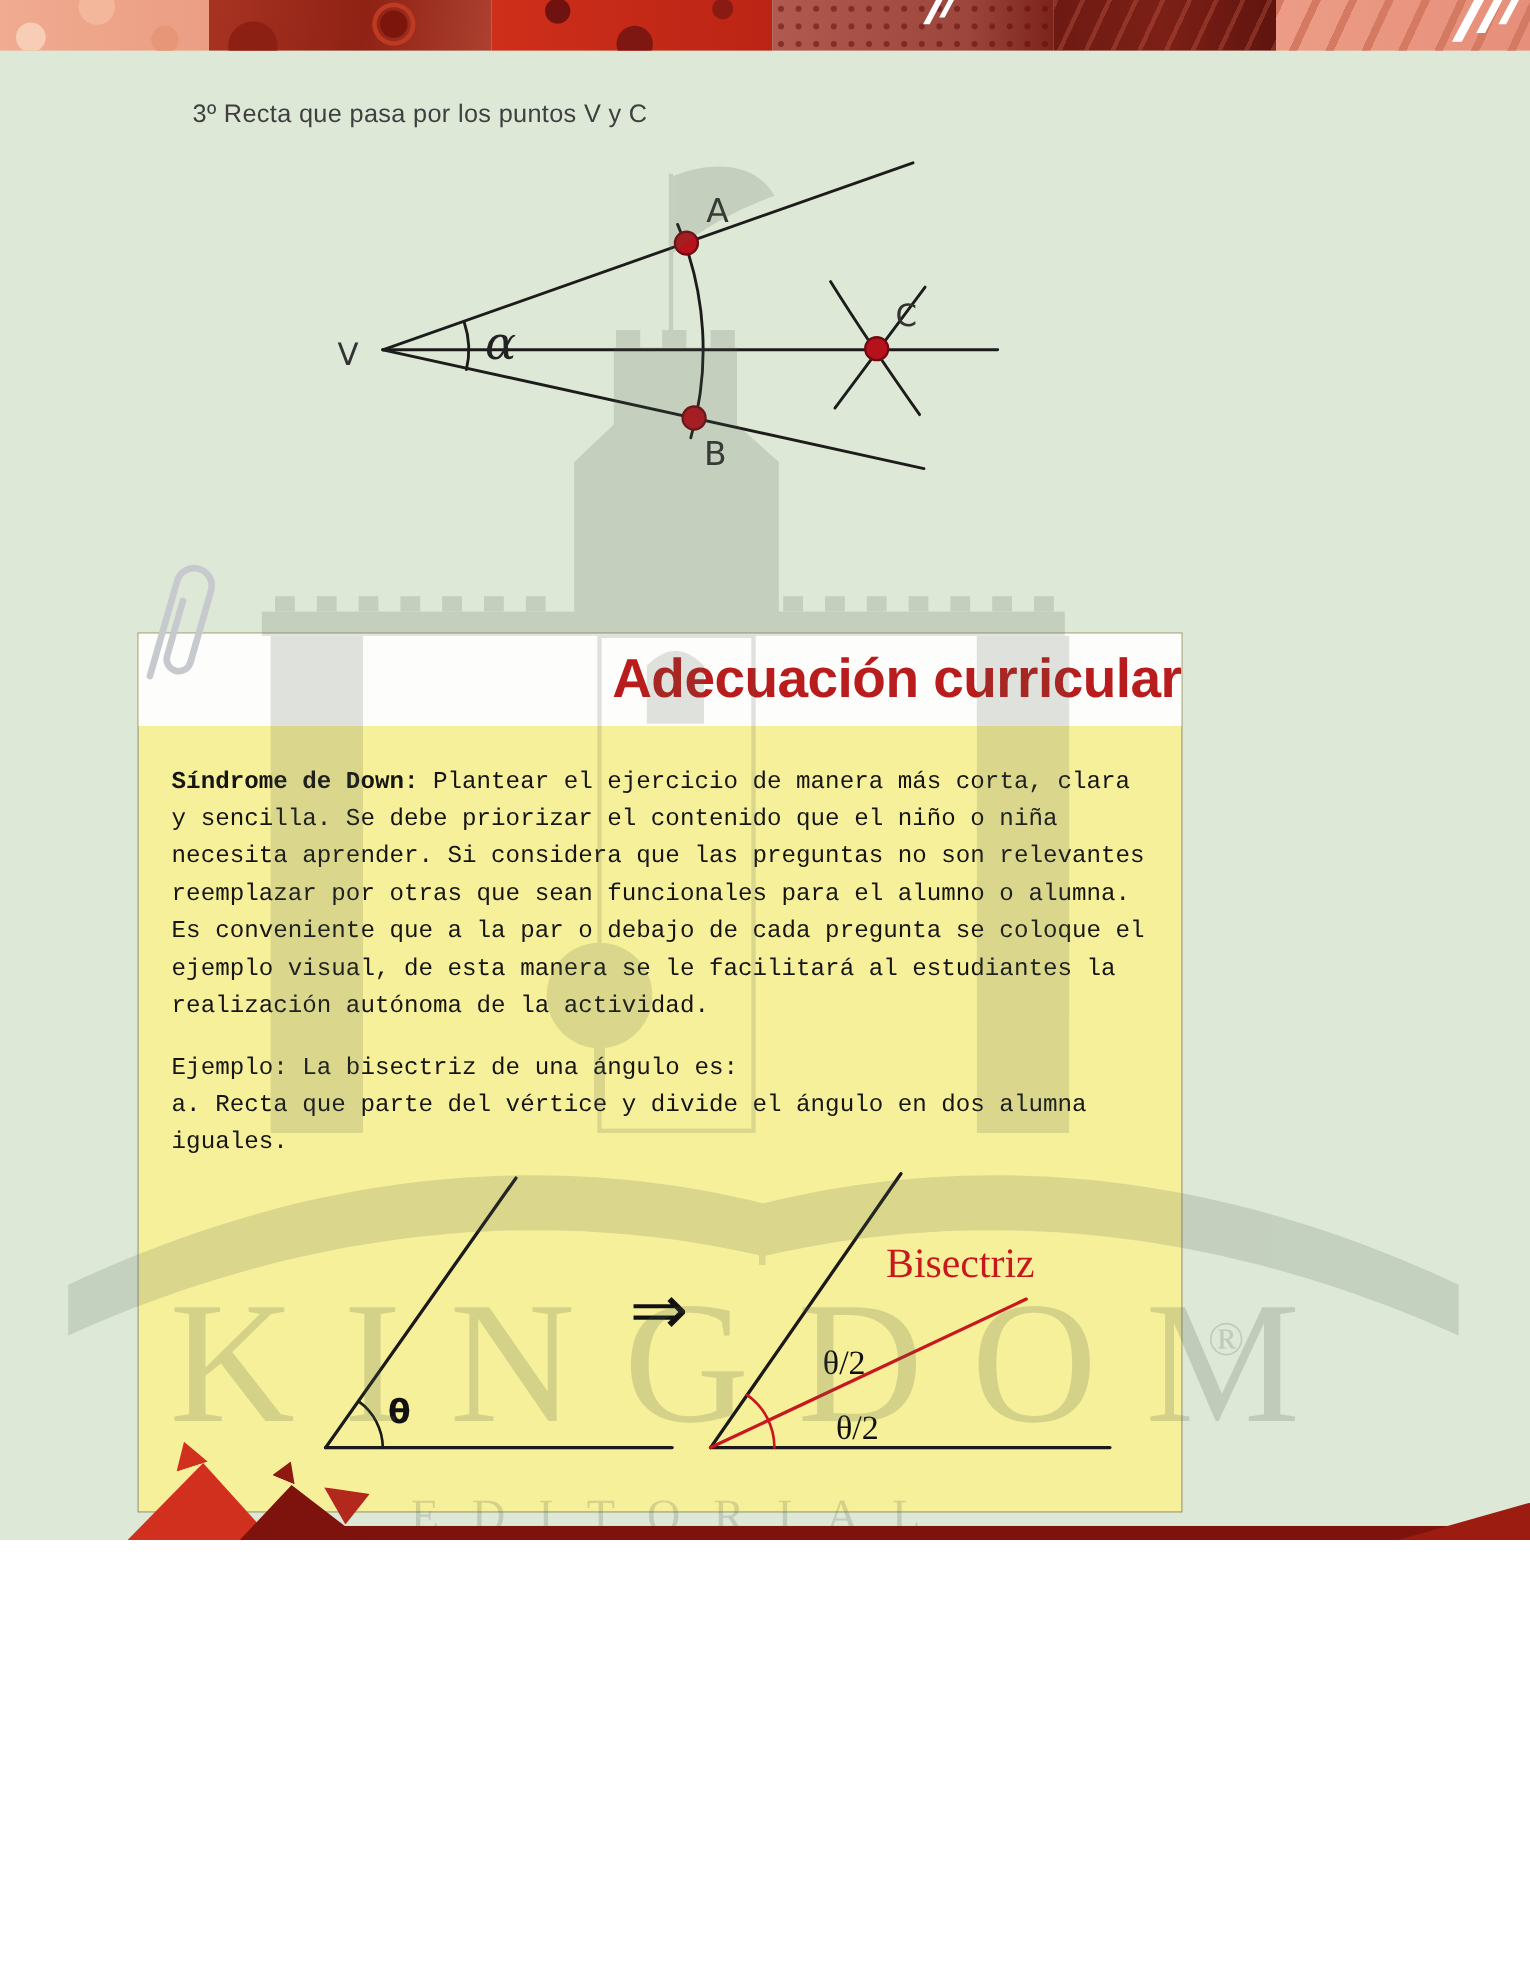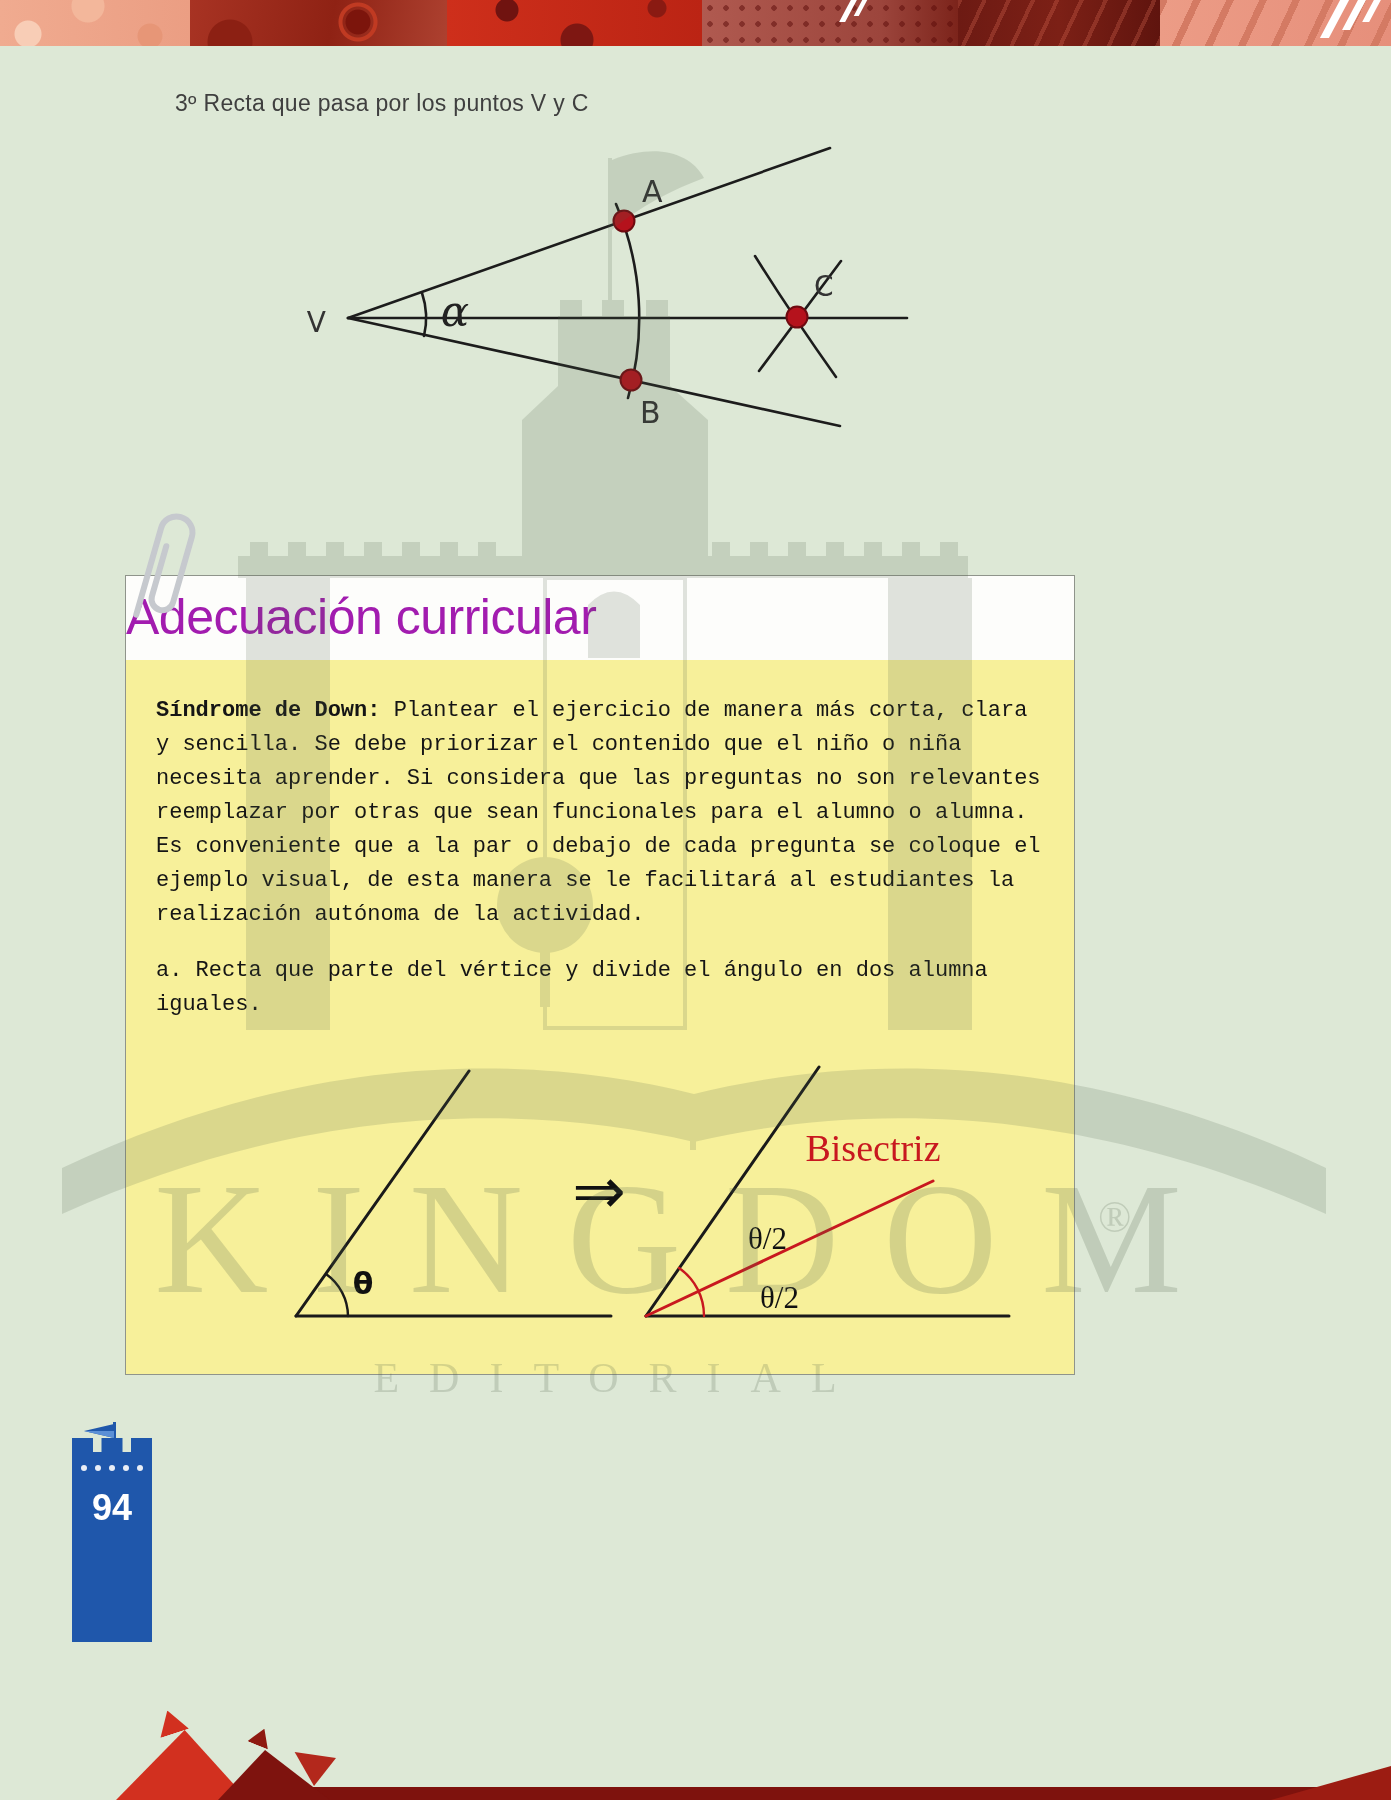--- a/index.html
+++ b/index.html
@@ -1,17 +1,17 @@
 <!DOCTYPE html>
 <html><head>
 <meta charset="utf-8">
 <style>
   html,body{margin:0;padding:0;background:#ffffff;}
   .page{
-    position:relative;width:1391px;height:1800px;overflow:hidden;
+    position:relative;width:1391px;height:1400px;overflow:hidden;
     background:#dde8d6;font-family:"Liberation Sans",sans-serif;
   }
   
   .banner{position:absolute;left:0;top:0;width:1391px;height:46px;z-index:2;}
   .seg{position:absolute;top:0;height:46px;}
   .s1{left:0;width:190px;background:
       radial-gradient(circle at 28px 34px,#f8cdb6 0 13px,rgba(0,0,0,0) 14px),
       radial-gradient(circle at 88px 6px,#f3b79b 0 16px,rgba(0,0,0,0) 17px),
       radial-gradient(circle at 150px 36px,#e79677 0 12px,rgba(0,0,0,0) 13px),
       linear-gradient(90deg,#f0ab90,#eb9e83);}
@@ -38,22 +38,22 @@
   .slash{position:absolute;background:#ffffff;transform:skewX(-28deg);}
   
   .heading{position:absolute;left:175px;top:88px;font-size:23px;line-height:30px;
     color:#3f3f3f;z-index:2;letter-spacing:.3px;}
   
   .diagram1{position:absolute;left:290px;top:130px;width:650px;height:330px;overflow:visible;z-index:2;}
   
   .adq-box{position:absolute;left:125px;top:575px;width:950px;height:800px;
     background:#f7f09a;border:1px solid #8f948b;z-index:3;box-sizing:border-box;}
   .adq-header{position:absolute;left:0;top:0;right:0;height:84px;background:#fdfdfb;}
-  .adq-title{position:absolute;left:0;right:0;top:12px;text-align:left;
-    font-size:50px;font-weight:normal;color:#a21caf;letter-spacing:-.5px;}
+  .adq-title{position:absolute;left:0;right:0;top:12px;text-align:right;
+    font-size:50px;font-weight:bold;color:#b91c1c;letter-spacing:-.5px;}
   .adq-body{position:absolute;left:30px;right:32px;top:118px;
     font-family:Liberation Mono, monospace;font-size:22px;line-height:34px;color:#151515;}
   .adq-body p{margin:0;}
   .adq-body .lead{margin-bottom:22px;}
   .diagram2{position:absolute;left:125px;top:487px;width:790px;height:300px;overflow:visible;}
   
   .watermark{position:absolute;left:0;top:0;width:1391px;height:1800px;z-index:4;pointer-events:none;}
   
   .paperclip{position:absolute;left:126px;top:505px;width:80px;height:128px;z-index:6;
     transform:rotate(16deg);overflow:visible;}
@@ -113,20 +113,21 @@
     <text x="524" y="166" font-family="DejaVu Sans" font-size="28" fill="#333333">C</text>
     <text x="165" y="196" text-anchor="middle" font-family="DejaVu Serif" font-style="italic" font-size="42" fill="#222222">α</text>
   </svg>
 
   <div class="adq-box">
     <div class="adq-header">
       <div class="adq-title">Adecuación curricular</div>
     </div>
     <div class="adq-body">
       <p class="lead"><b>Síndrome de Down:</b><span> Plantear el ejercicio de manera más corta, clara y sencilla. Se debe priorizar el contenido que el niño o niña necesita aprender. Si considera que las preguntas no son relevantes reemplazar por otras que sean funcionales para el alumno o alumna. Es conveniente que a la par o debajo de cada pregunta se coloque el ejemplo visual, de esta manera se le facilitará al estudiantes la realización autónoma de la actividad.</span></p>
+      <p>Ejemplo: La bisectriz de una ángulo es:</p>
       <p>a. Recta que parte del vértice y divide el ángulo en dos alumna iguales.</p>
     </div>
 
     <svg class="diagram2" viewBox="0 0 790 300">
       <g stroke="#1a1a1a" stroke-width="3" fill="none" stroke-linecap="round">
         <line x1="45" y1="253" x2="360" y2="253"></line>
         <line x1="45" y1="253" x2="218" y2="8"></line>
         <path d="M75,211 A52,52 0 0 1 97,253" stroke-width="2.4"></path>
         <line x1="395" y1="253" x2="758" y2="253"></line>
         <line x1="395" y1="253" x2="568" y2="4"></line>

